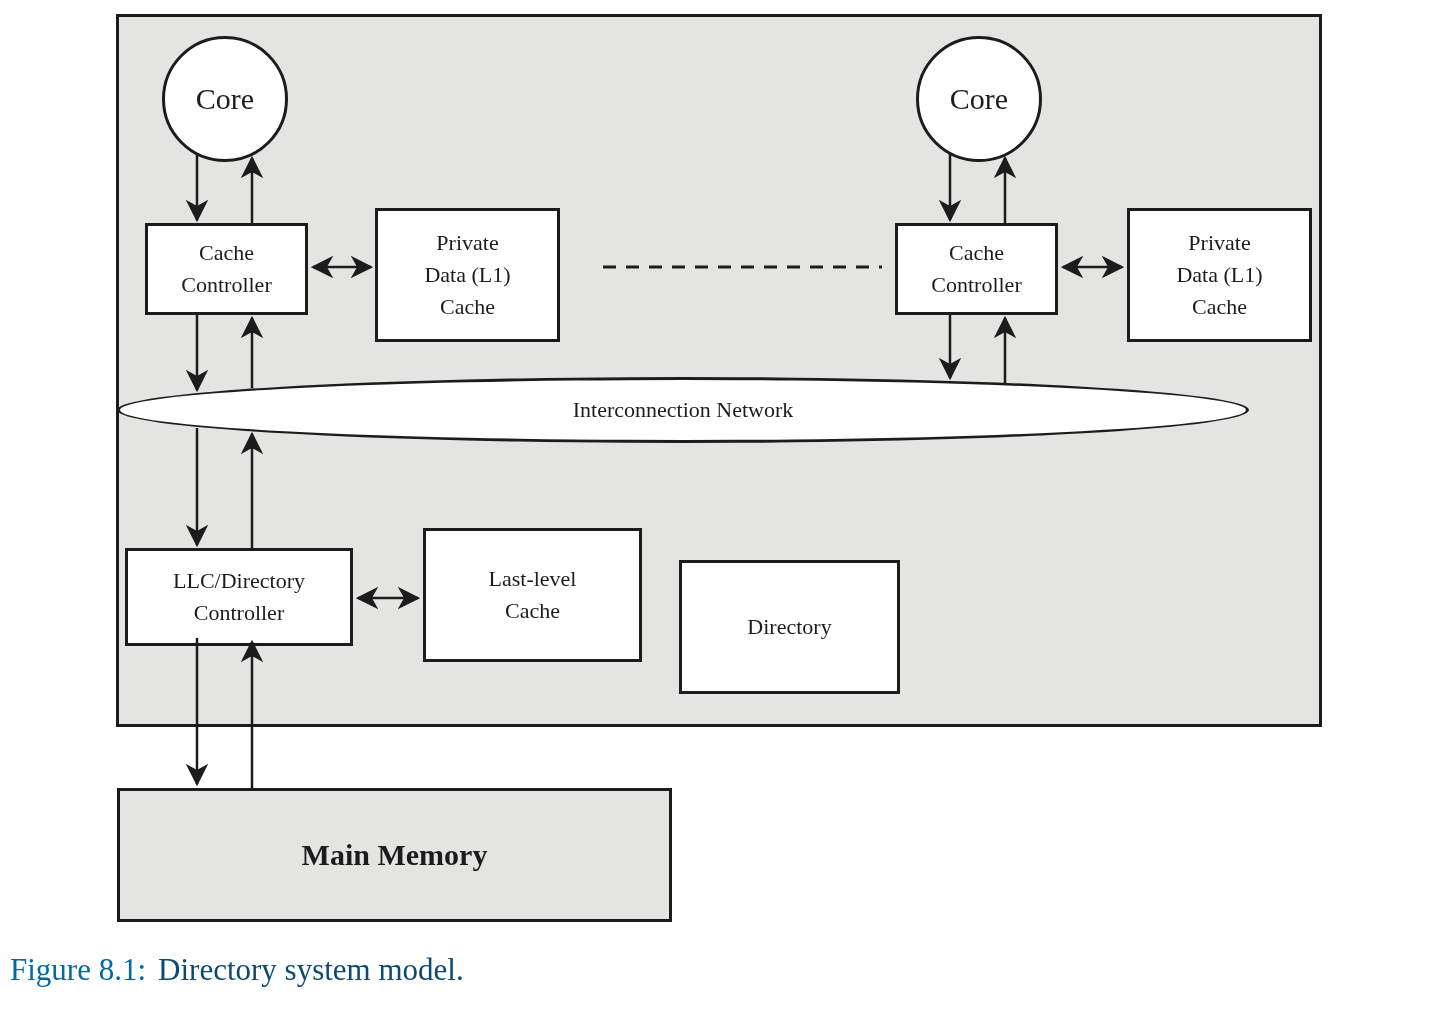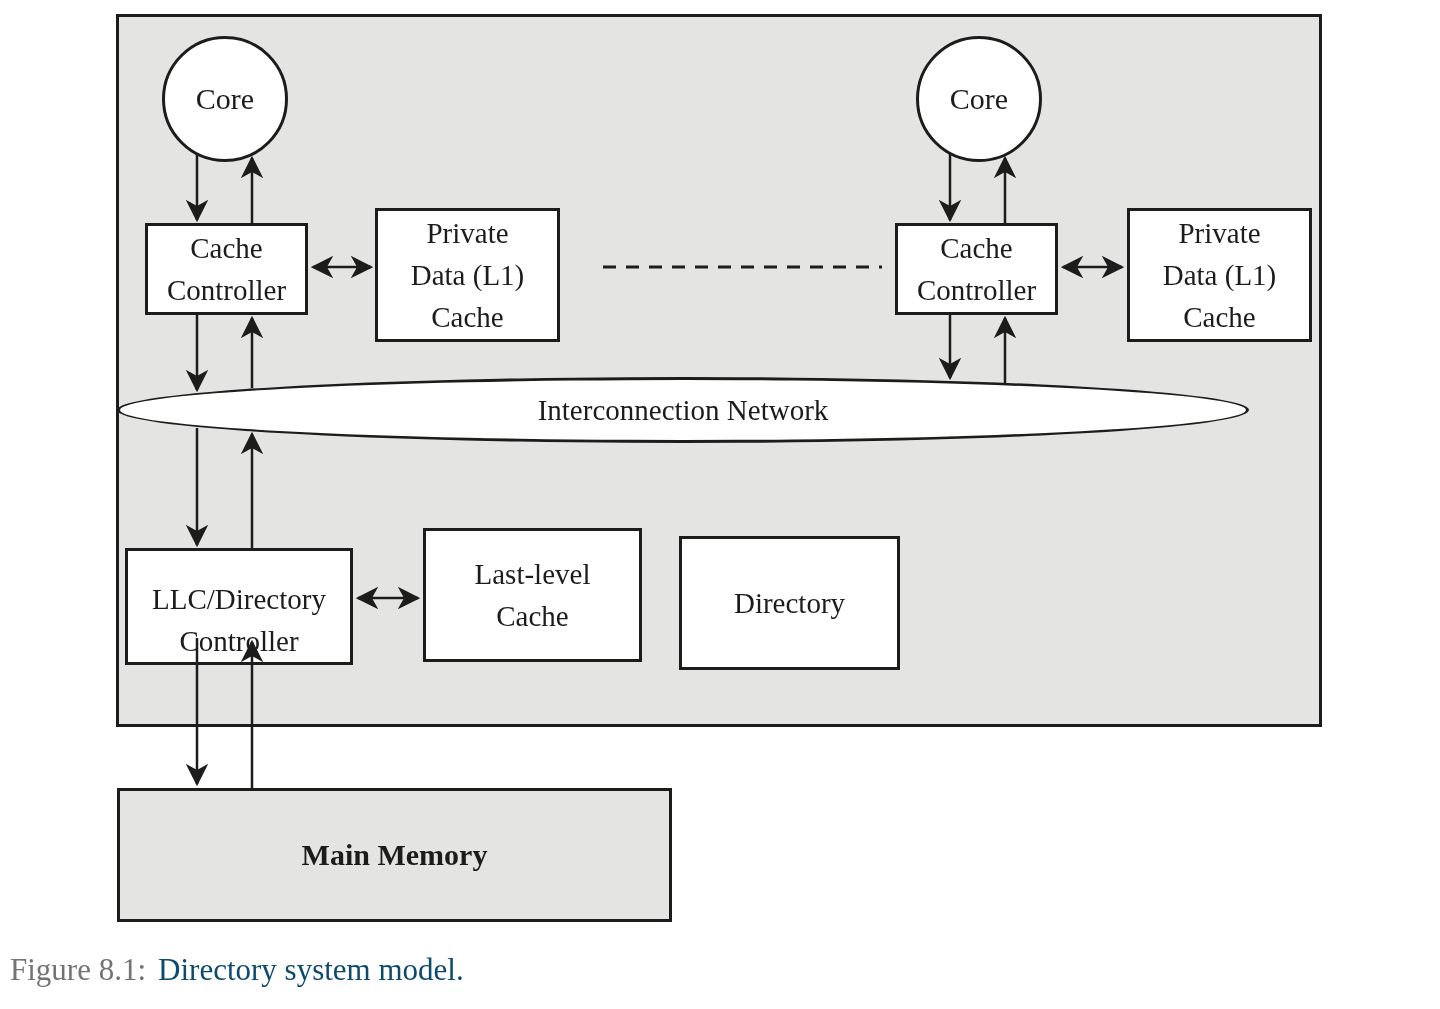--- a/index.html
+++ b/index.html
@@ -23,21 +23,21 @@
   }
   .node {
     position: absolute;
     box-sizing: border-box;
     border: 3px solid #1c1c1c;
     background: #ffffff;
     display: flex;
     align-items: center;
     justify-content: center;
     text-align: center;
-    font-size: 29px;
+    font-size: 22px;
     line-height: 1.45;
   }
   .circle { border-radius: 50%; font-size: 30px; }
   .oval { border-radius: 50%; }
   .gray-fill { background: #e4e4e2; text-align: center; }
   .bold { font-weight: bold; font-size: 30px; }
   .ln { display: block; }
   .chip-label {
     position: absolute;
     left: 928px; top: 670px;
@@ -46,21 +46,21 @@
     font-weight: bold;
     font-size: 31px;
     color: #1c1c1c;
   }
   .caption {
     position: absolute;
     left: 10px; top: 952px;
     font-size: 31px;
     white-space: nowrap;
   }
-  .cap-num { color: #737373; margin-right: 12px; }
+  .cap-num { color: #0369a1; margin-right: 12px; }
   .cap-text { color: #0c4a6e; }
   svg.connectors {
     position: absolute;
     left: 0; top: 0;
     pointer-events: none;
   }
   svg.connectors line { stroke: #1c1c1c; stroke-width: 2.5; }
   svg.connectors line.dashed { stroke-width: 3; stroke-dasharray: 13 10; }
 </style>
 </head>
@@ -102,35 +102,35 @@
       <span class="ln">Private</span>
       <span class="ln">Data (L1)</span>
       <span class="ln">Cache</span>
     </div>
   </div>
 
   <div class="node oval" style="left:117px; top:377px; width:1132px; height:66px;">
     <span>Interconnection Network</span>
   </div>
 
-  <div class="node" style="left:125px; top:548px; width:228px; height:117px;align-items:flex-end;">
+  <div class="node" style="left:125px; top:548px; width:228px; height:98px;">
     <div>
       <span class="ln">LLC/Directory</span>
       <span class="ln">Controller</span>
     </div>
   </div>
 
   <div class="node" style="left:423px; top:528px; width:219px; height:134px;">
     <div>
       <span class="ln">Last-level</span>
       <span class="ln">Cache</span>
     </div>
   </div>
 
-  <div class="node" style="left:679px; top:536px; width:221px; height:134px;">
+  <div class="node" style="left:679px; top:560px; width:221px; height:134px;">
     <span>Directory</span>
   </div>
 
 
   <div class="node gray-fill bold" style="left:117px; top:788px; width:555px; height:134px;">
     <span>Main Memory</span>
   </div>
 
   <svg class="connectors" width="1440" height="1009" viewBox="0 0 1440 1009">
     <defs>

